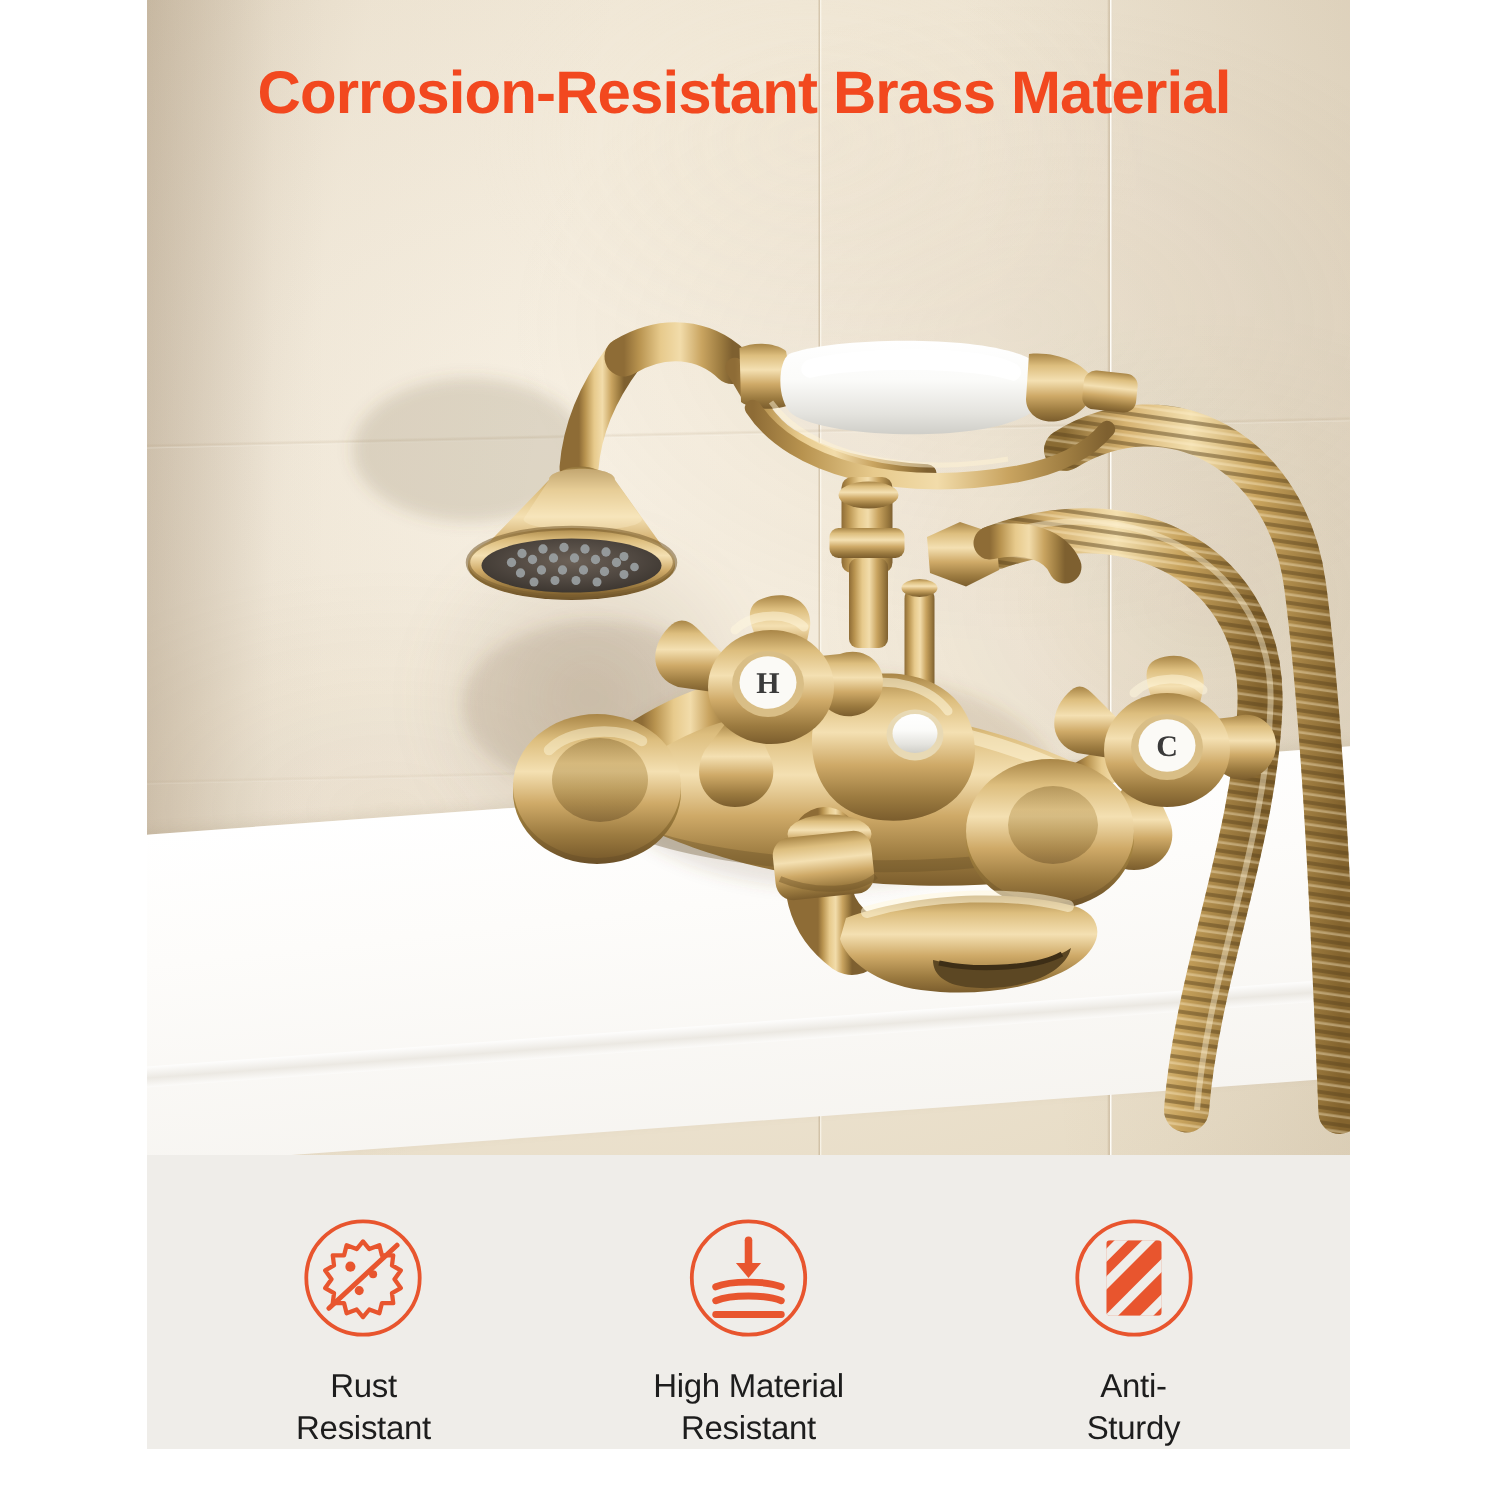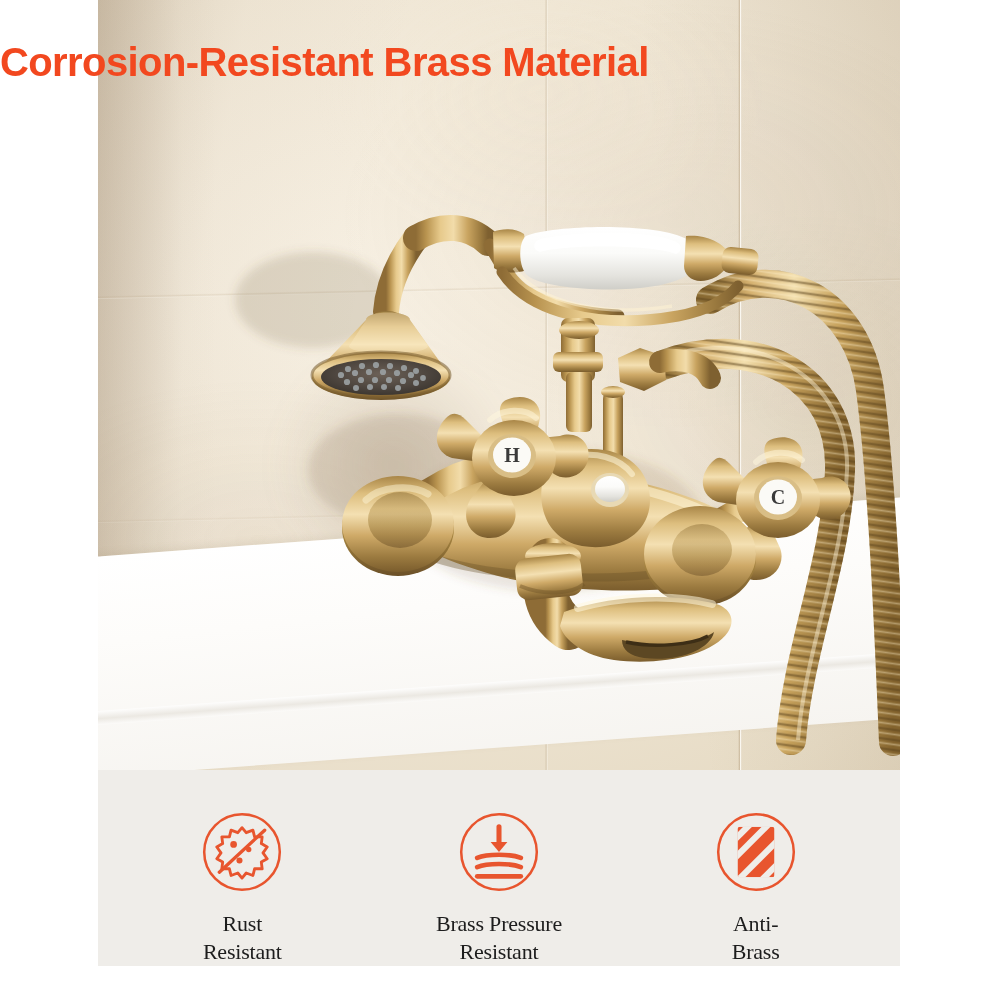--- a/index.html
+++ b/index.html
@@ -74,40 +74,39 @@
   }
   .tub-rim {
     position:absolute; left:-40px; bottom:42px; width:900px; height:14px;
     background:linear-gradient(180deg, rgba(255,255,255,0.9), rgba(226,222,214,0.75) 55%, rgba(255,255,255,0.5));
     transform:rotate(-4.2deg); transform-origin:left bottom; opacity:.8;
   }
 
   
   .headline {
     position:absolute; left:0; top:40px; width:992px;
-    text-align:left;
+    text-align:center;
     color:#F2481F;
     font-size:40px;
     font-weight:bold;
     letter-spacing:-0.6px;
     line-height:1.1;
     z-index:40;
     white-space:nowrap;
   }
 
   
   .fixture { position:absolute; left:0; top:0; width:802px; height:770px; z-index:20; }
 
   
   .featurebar {
     position:absolute; left:98px; top:770px; width:802px; height:196px;
     background:#EFEDE9;
     display:flex; align-items:flex-start; justify-content:space-around;
     padding:40px 16px 0 16px;
-    font-family:Liberation Serif, serif;
   }
   .feature { width:175px; display:flex; flex-direction:column; align-items:center; }
   .feature .ic { width:84px; height:84px; }
   .feature .cap {
     margin-top:16px; text-align:center; color:#1d1d1d;
     font-size:22px; line-height:1.28; letter-spacing:-0.2px;
   }
 
   
   .gutter { position:absolute; top:0; height:1000px; width:98px; background:#fff; z-index:5; }
@@ -380,21 +379,21 @@
     <div class="feature">
       <svg class="ic" viewBox="0 0 100 100">
         <circle cx="50" cy="50" r="45" fill="none" stroke="#E8552E" stroke-width="3"></circle>
         <line x1="50" y1="20" x2="50" y2="42" stroke="#E8552E" stroke-width="6" stroke-linecap="round"></line>
         <path d="M40,38 L50,50 L60,38 Z" fill="#E8552E"></path>
         <path d="M24,57 C36,52 64,52 76,57" stroke="#E8552E" stroke-width="5.5" fill="none" stroke-linecap="round"></path>
         <path d="M24,68 C36,63 64,63 76,68" stroke="#E8552E" stroke-width="5.5" fill="none" stroke-linecap="round"></path>
         <line x1="24" y1="79" x2="76" y2="79" stroke="#E8552E" stroke-width="5.5" stroke-linecap="round"></line>
       </svg>
       <div class="cap">
-        <span>Brass Pressure</span><br>
+        <span>High Material</span><br>
         <span>Resistant</span>
       </div>
     </div>
 
     <div class="feature">
       <svg class="ic" viewBox="0 0 100 100">
         <circle cx="50" cy="50" r="45" fill="none" stroke="#E8552E" stroke-width="3"></circle>
         <defs>
           <clipPath id="stripeBox">
               <rect x="28" y="20" width="44" height="60" rx="3"></rect>
@@ -406,18 +405,18 @@
             <line x1="14" y1="46" x2="54" y2="6"></line>
             <line x1="14" y1="68" x2="76" y2="6"></line>
             <line x1="22" y1="90" x2="84" y2="28"></line>
             <line x1="40" y1="100" x2="90" y2="50"></line>
             <line x1="62" y1="104" x2="96" y2="70"></line>
           </g>
         </g>
       </svg>
       <div class="cap">
         <span>Anti-</span><br>
-        <span>Brass</span>
+        <span>Sturdy</span>
       </div>
     </div>
 
   </div>
 </div>
 
 </body></html>

